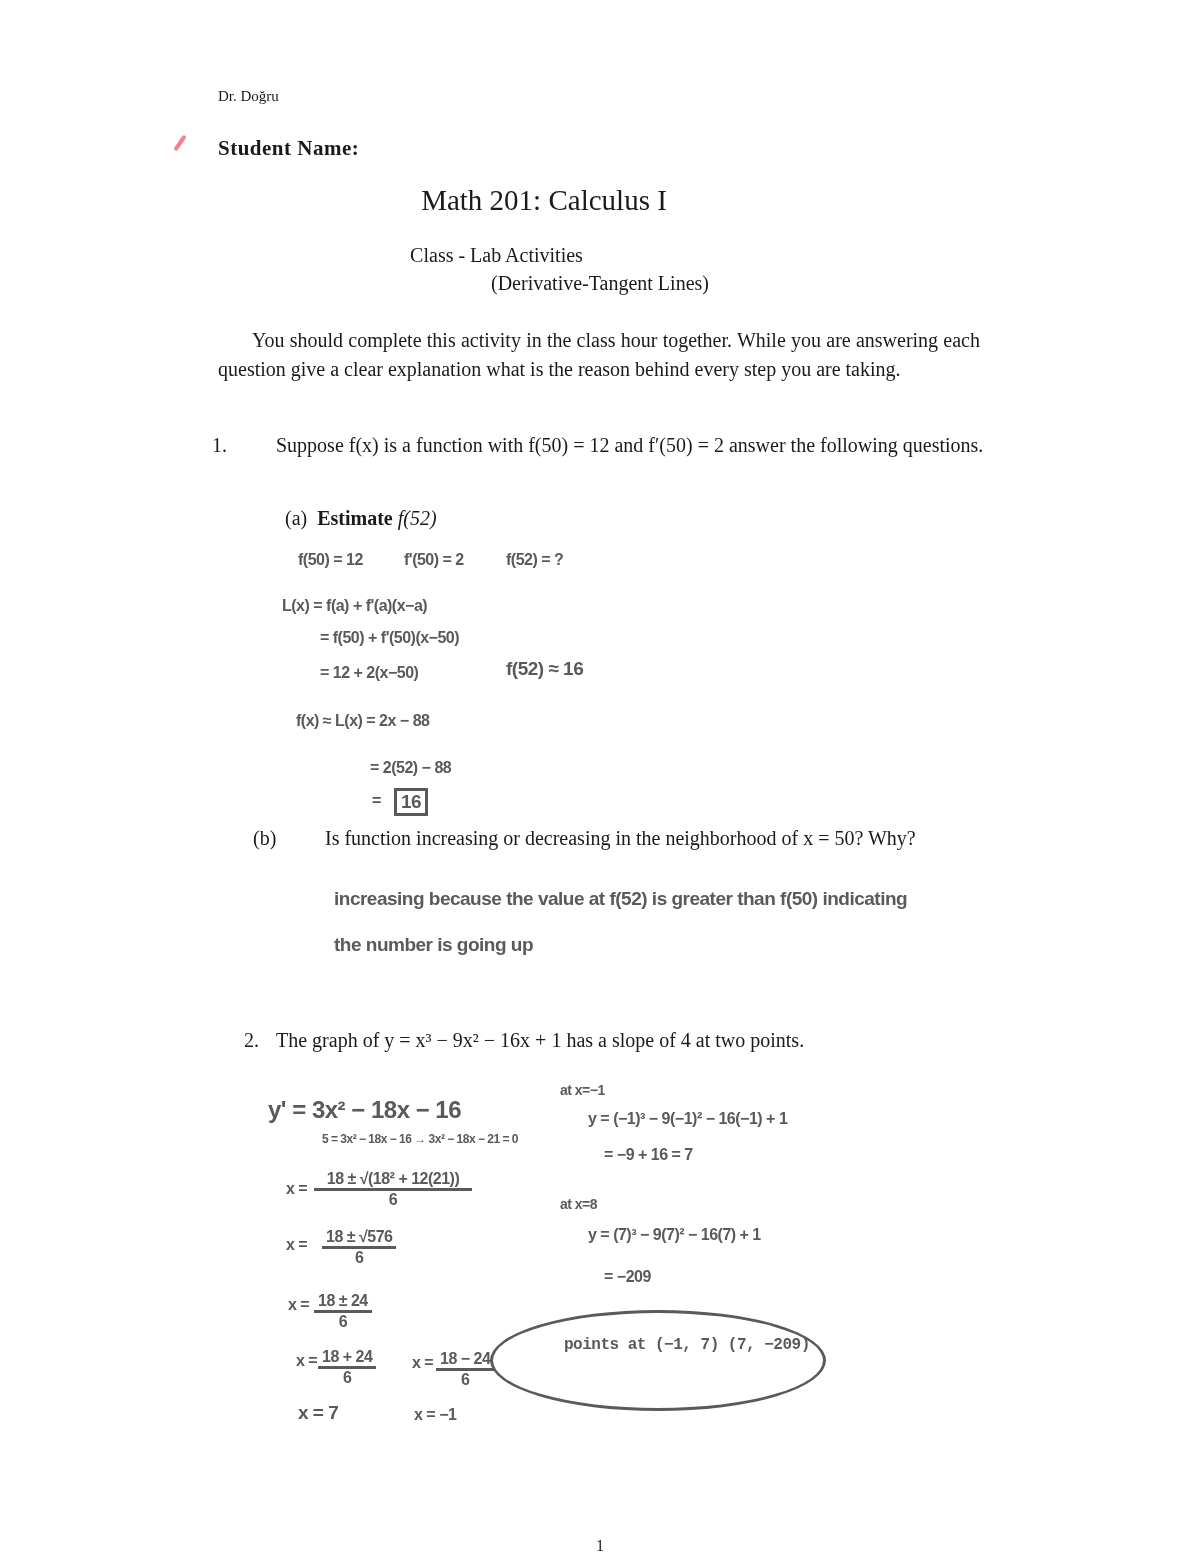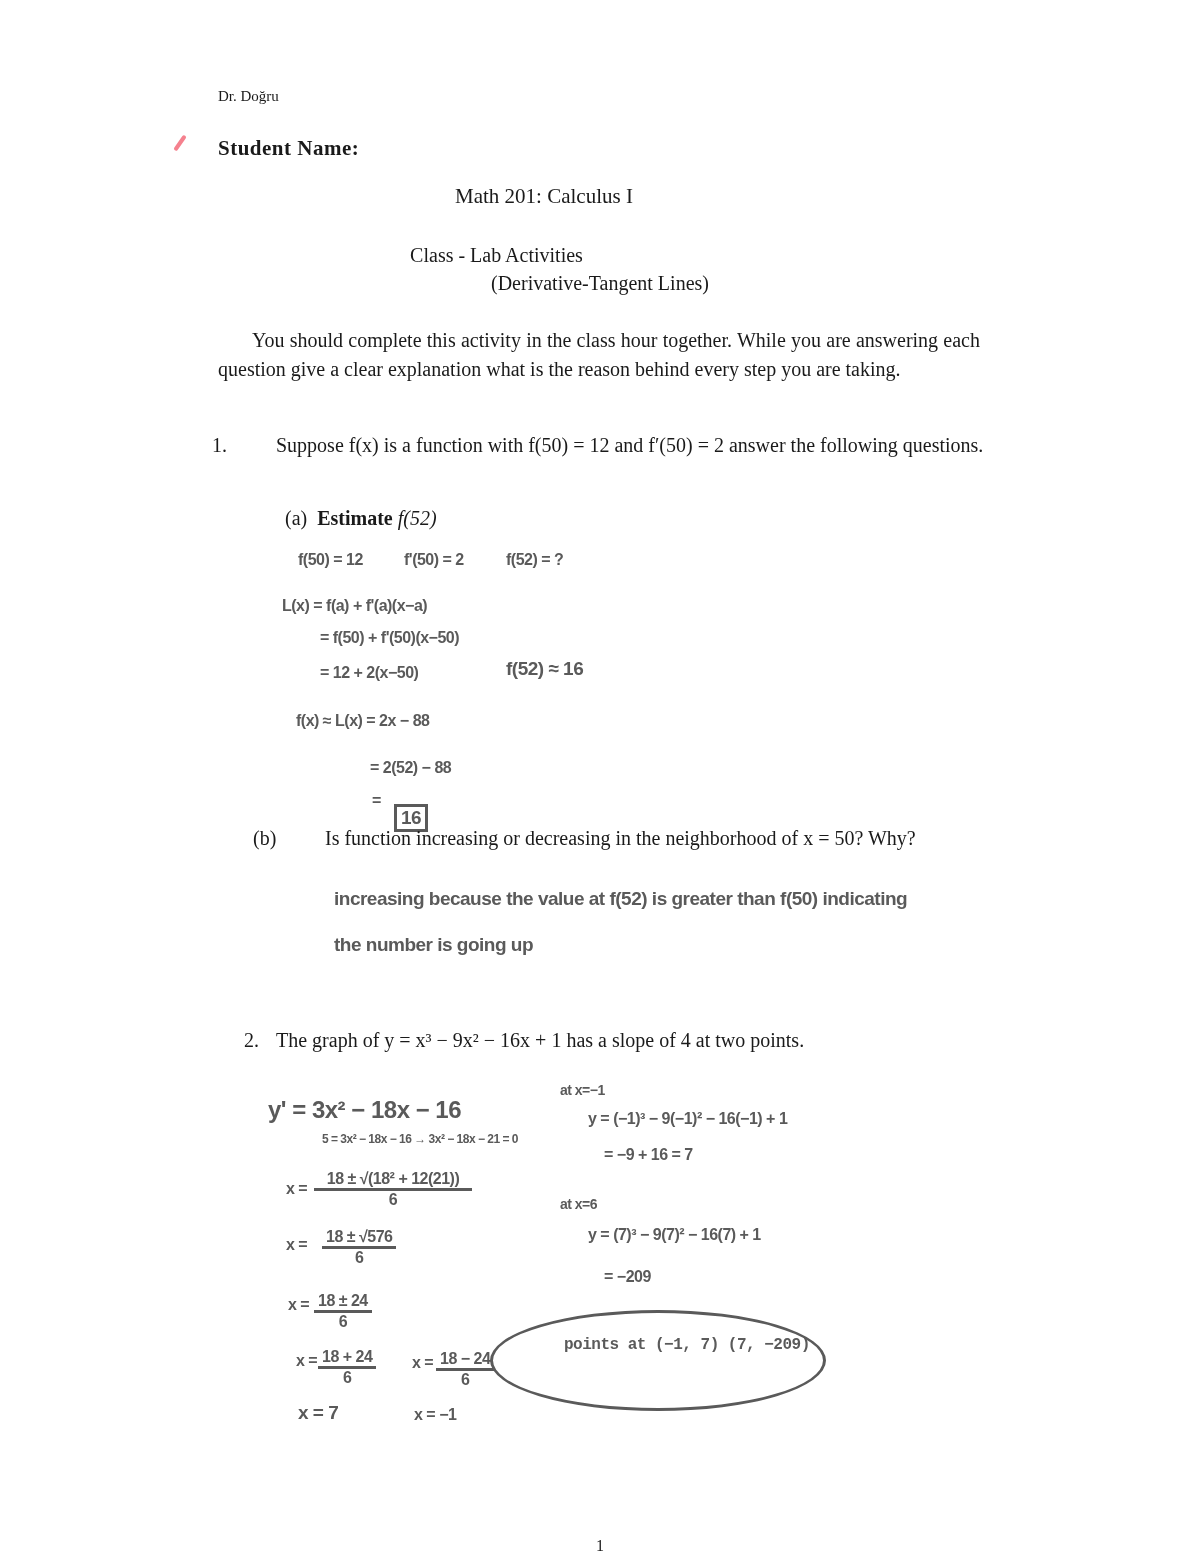--- a/index.html
+++ b/index.html
@@ -4,39 +4,39 @@
 <style>
   html, body { margin:0; padding:0; background:#ffffff; }
   body { width:1200px; height:1553px; position:relative; overflow:hidden;
          font-family:"DejaVu Serif","Liberation Serif",serif; color:#1a1a1a; }
   .abs { position:absolute; }
   .serif { font-family:"Liberation Serif","DejaVu Serif",serif; }
   .hdr { left:218px; top:88px; font-size:15px; }
   .pen { left:178px; top:134px; width:4px; height:18px; background:#f36b7a;
          transform:rotate(35deg); border-radius:2px; opacity:.85; }
   .student { left:218px; top:136px; font-size:21px; font-weight:bold; letter-spacing:.5px; }
-  .title { left:0; width:1088px; top:184px; text-align:center; font-size:21px; }
+  .title { left:0; width:1088px; top:184px; text-align:center; font-size:29px; }
   .sub1 { left:0; width:993px; top:244px; text-align:center; font-size:20px; }
   .sub2 { left:0; width:1200px; top:272px; text-align:center; font-size:20px; }
   .para { left:218px; top:326px; width:762px; font-size:20px; line-height:28.5px;
           text-indent:34px; text-align:justify; }
   .q { font-size:20px; line-height:28.5px; }
   .q1 { left:244px; top:431px; width:740px; }
   .num { display:inline-block; width:32px; }
   .qtext { display:inline;margin-top:48px; }
   .hang { padding-left:32px; text-indent:-32px; }
   .qa { left:285px; top:507px; font-size:20px; }
   .qb { left:285px; top:824px; width:710px; font-size:20px; line-height:28.5px; }
   .q2 { left:244px; top:1026px; width:740px; }
   .hw { font-family:"Liberation Sans","DejaVu Sans",sans-serif; color:#5a5a5a;
         font-weight:bold; letter-spacing:-.5px; white-space:nowrap; }
   .hw-s { font-size:16px; }
   .hw-m { font-size:19px; }
   .hw-l { font-size:24px; }
-  .boxed { border:3px solid #5a5a5a; padding:0 4px;margin-top:16px; }
+  .boxed { border:3px solid #5a5a5a; padding:0 4px; }
   .frac { display:inline-block; text-align:center; vertical-align:middle; }
   .frac .top { border-bottom:3px solid #5a5a5a; padding:0 4px; display:block; }
   .frac .bot { display:block; }
   .ellipse { left:490px; top:1310px; width:330px; height:95px; border:3px solid #5a5a5a;
              border-radius:50%; }
   .pageno { left:0; width:1200px; top:1537px; text-align:center; font-size:16px; }
   i.m { font-style:italic; }
 </style>
 </head>
 <body>
@@ -115,20 +115,20 @@
   <span class="top">18 − 24</span>
   <span class="bot">6</span>
 </div>
 
 <div class="abs hw hw-m" style="left:298px;top:1402px;">x = 7</div>
 <div class="abs hw hw-s" style="left:414px;top:1406px;">x = −1</div>
 
 <div class="abs hw hw-s" style="left:560px;top:1082px;font-size:14px;">at x=−1</div>
 <div class="abs hw hw-s" style="left:588px;top:1110px;">y = (−1)³ − 9(−1)² − 16(−1) + 1</div>
 <div class="abs hw hw-s" style="left:604px;top:1146px;">= −9 + 16 = 7</div>
-<div class="abs hw hw-s" style="left:560px;top:1196px;font-size:14px;">at x=6</div>
+<div class="abs hw hw-s" style="left:560px;top:1196px;font-size:14px;">at x=8</div>
 <div class="abs hw hw-s" style="left:588px;top:1226px;">y = (7)³ − 9(7)² − 16(7) + 1</div>
 <div class="abs hw hw-s" style="left:604px;top:1268px;">= −209</div>
 
 <div class="abs ellipse"></div>
 <div class="abs hw hw-s" style="left:564px;top:1336px;font-family:Liberation Mono, monospace;">points at  (−1, 7)  (7, −209)</div>
 
 <div class="abs pageno serif">1</div>
 
 </body></html>

